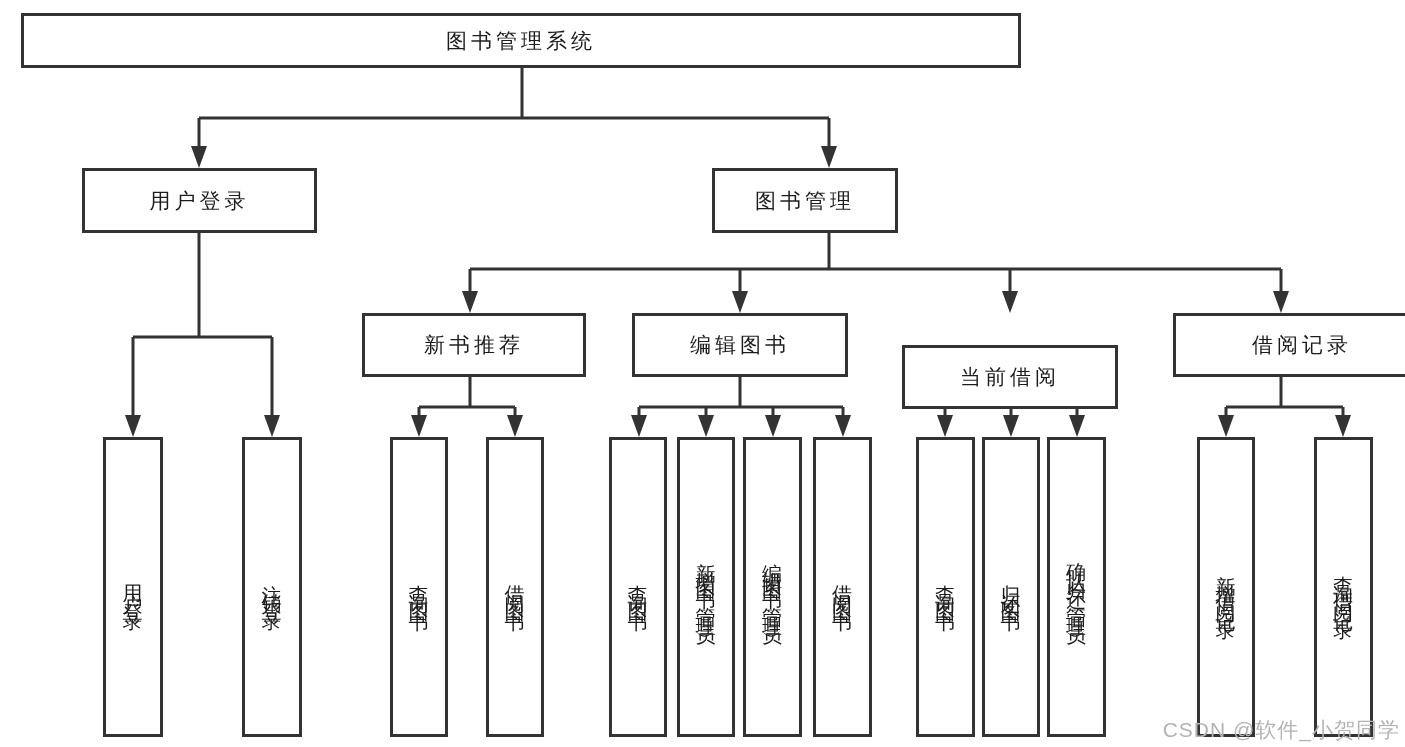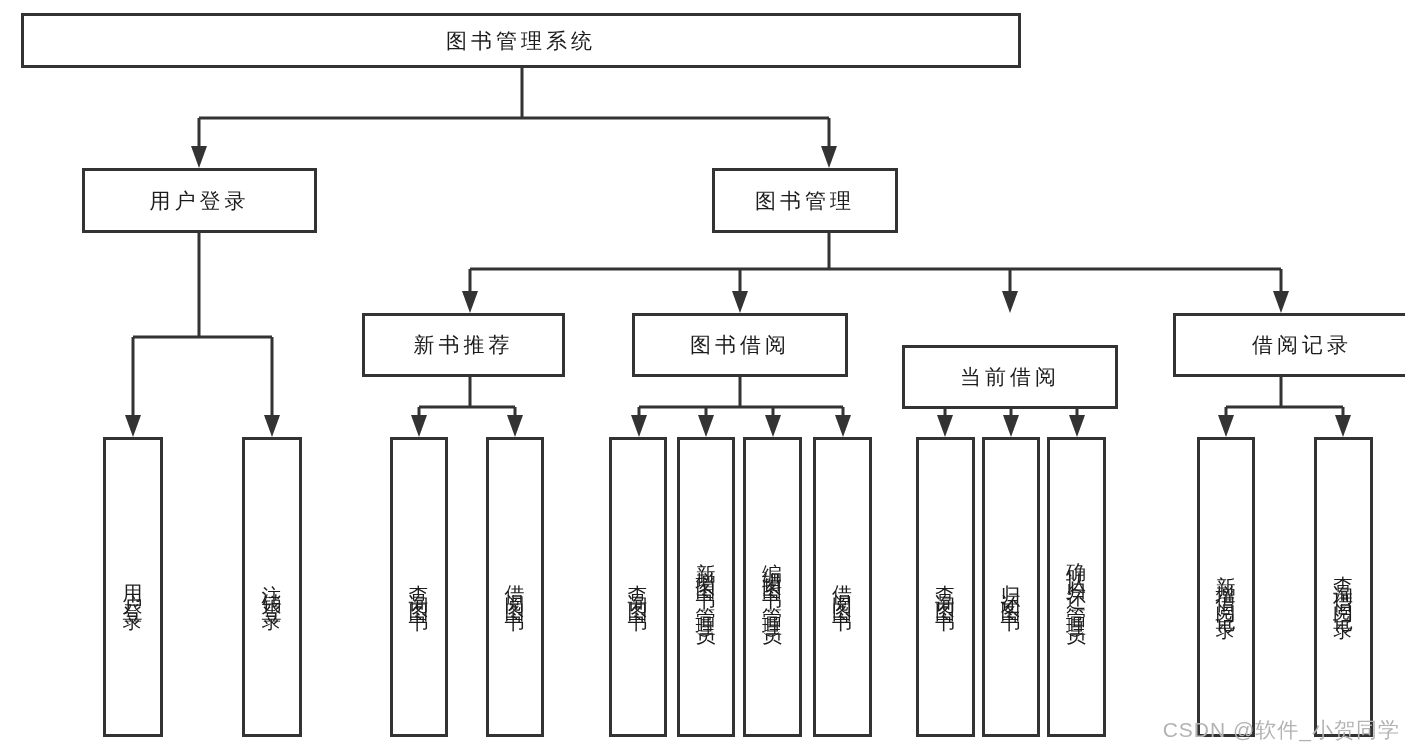--- a/index.html
+++ b/index.html
@@ -118,25 +118,25 @@
     <span>图书管理系统</span>
   </div>
 
   <div class="node hnode" style="left:82px; top:168px; width:235px; height:65px;">
     <span>用户登录</span>
   </div>
   <div class="node hnode" style="left:712px; top:168px; width:186px; height:65px;">
     <span>图书管理</span>
   </div>
 
-  <div class="node hnode" style="left:362px; top:313px; width:203px; height:64px;">
+  <div class="node hnode" style="left:362px; top:313px; width:224px; height:64px;">
     <span>新书推荐</span>
   </div>
   <div class="node hnode" style="left:632px; top:313px; width:216px; height:64px;">
-    <span>图书借阅</span>
+    <span>编辑图书</span>
   </div>
   <div class="node hnode" style="left:902px; top:313px; width:216px; height:64px;margin-top:32px;">
     <span>当前借阅</span>
   </div>
   <div class="node hnode" style="left:1173px; top:313px; width:258px; height:64px;">
     <span>借阅记录</span>
   </div>
 
   <div class="node vnode" style="left:103px; top:437px; width:60px; height:300px;">
     <span>用户登录</span>

